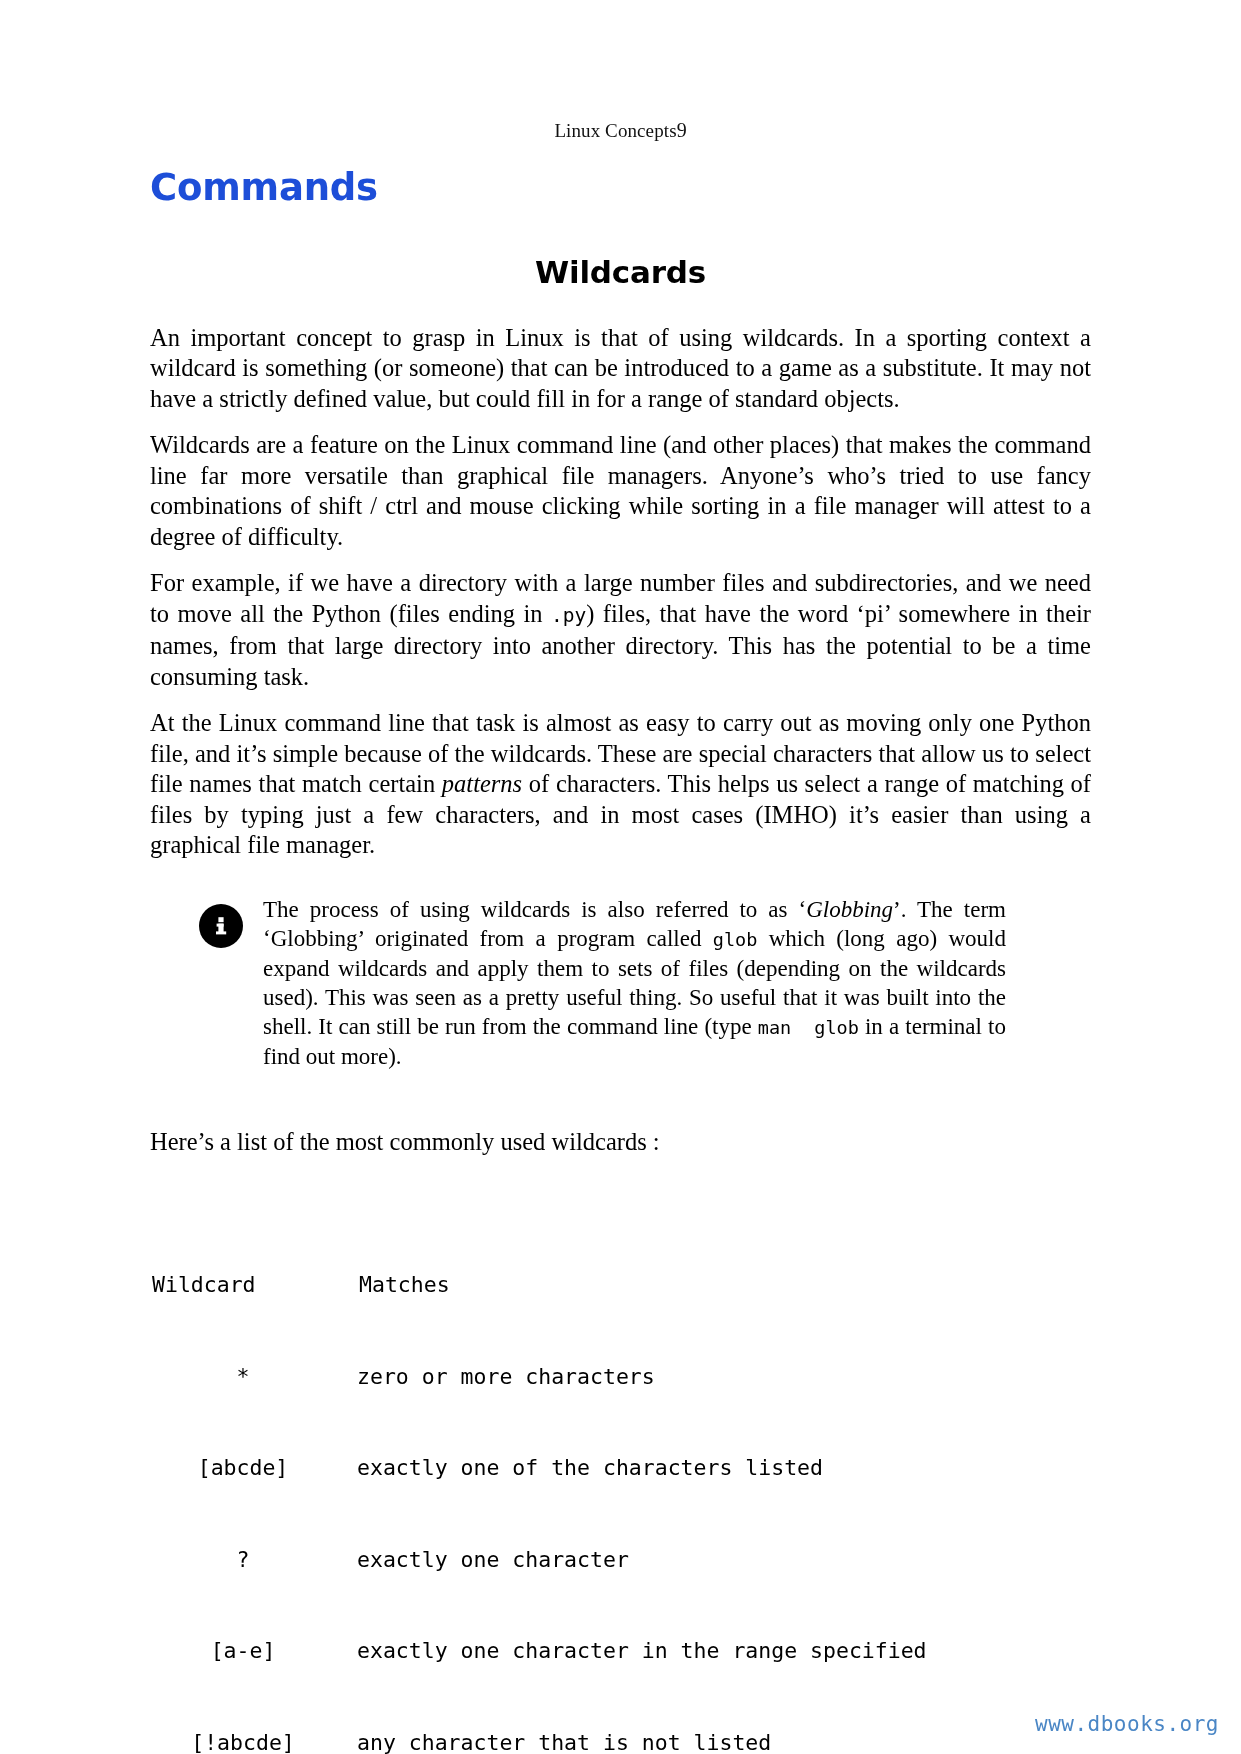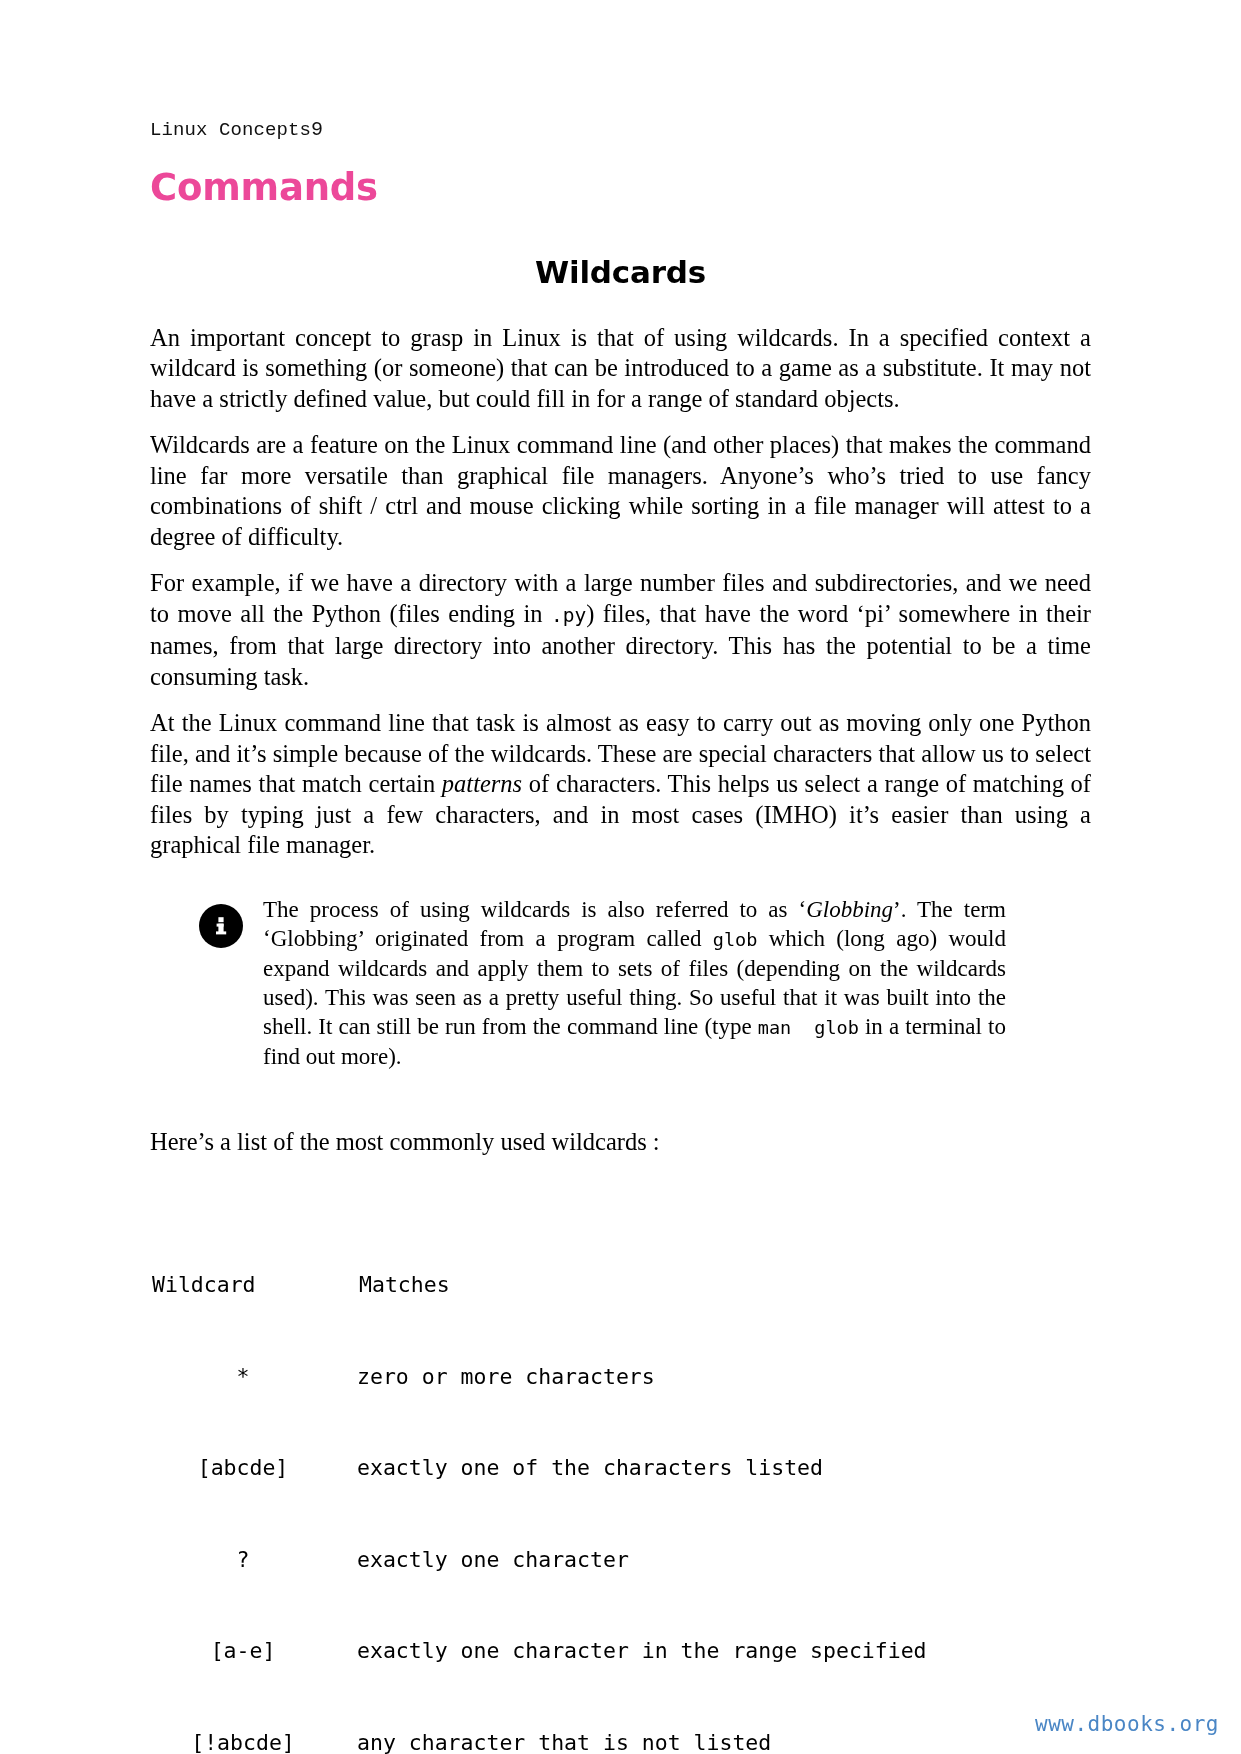--- a/index.html
+++ b/index.html
@@ -27,23 +27,23 @@
     background: #ffffff;
   }
 
   
   .running-head {
     position: absolute;
     left: 150px;
     top: 118px;
     width: 941px;
     display: flex;
-    justify-content: flex-start;
+    justify-content: center;
     align-items: baseline;
-    font-family: Liberation Mono, monospace;
+    font-family: Liberation Serif, serif;
     font-size: 19px;
     line-height: 1.2;
     color: #111111;
   }
   .running-head .head-title {
     letter-spacing: 0.1px;
   }
   .running-head .head-folio {
     font-size: 20px;
   }
@@ -57,21 +57,21 @@
   }
 
   h1.chapter-title {
     font-family: "DejaVu Sans", "Liberation Sans", sans-serif;
     font-weight: bold;
     font-size: 37px;
     line-height: 1.1;
     margin: 0 0 0 0;
     padding: 0;
     letter-spacing: -0.2px;
-    color: #ec4899;
+    color: #1d4ed8;
   }
 
   h2.section-title {
     font-family: "DejaVu Sans", "Liberation Sans", sans-serif;
     font-weight: bold;
     font-size: 31px;
     line-height: 1.1;
     margin: 46px 0 0 0;
     padding: 0;
     letter-spacing: -0.2px;
@@ -205,21 +205,21 @@
     <span class="head-title">Linux Concepts</span>
     <span class="head-folio">9</span>
   </div>
 
   <div class="content">
 
     <h1 class="chapter-title">Commands</h1>
 
     <h2 class="section-title">Wildcards</h2>
 
-    <p class="body-par first-after-head">An important concept to grasp in Linux is that of using wildcards. In a specified context a wildcard is something (or someone) that can be introduced to a game as a substitute. It may not have a strictly defined value, but could fill in for a range of standard objects.</p>
+    <p class="body-par first-after-head">An important concept to grasp in Linux is that of using wildcards. In a sporting context a wildcard is something (or someone) that can be introduced to a game as a substitute. It may not have a strictly defined value, but could fill in for a range of standard objects.</p>
 
     <p class="body-par">Wildcards are a feature on the Linux command line (and other places) that makes the command line far more versatile than graphical file managers. Anyone’s who’s tried to use fancy combinations of shift / ctrl and mouse clicking while sorting in a file manager will attest to a degree of difficulty.</p>
 
     <p class="body-par"><span>For example, if we have a directory with a large number files and subdirectories, and we need to move all the Python (files ending in </span><code>.py</code><span>) files, that have the word ‘pi’ somewhere in their names, from that large directory into another directory. This has the potential to be a time consuming task.</span></p>
 
     <p class="body-par"><span>At the Linux command line that task is almost as easy to carry out as moving only one Python file, and it’s simple because of the wildcards. These are special characters that allow us to select file names that match certain </span><span class="it">patterns</span><span> of characters. This helps us select a range of matching of files by typing just a few characters, and in most cases (IMHO) it’s easier than using a graphical file manager.</span></p>
 
     <div class="callout">
       <span class="callout-icon">
         <svg width="28" height="28" viewBox="0 0 28 28" aria-hidden="true">

